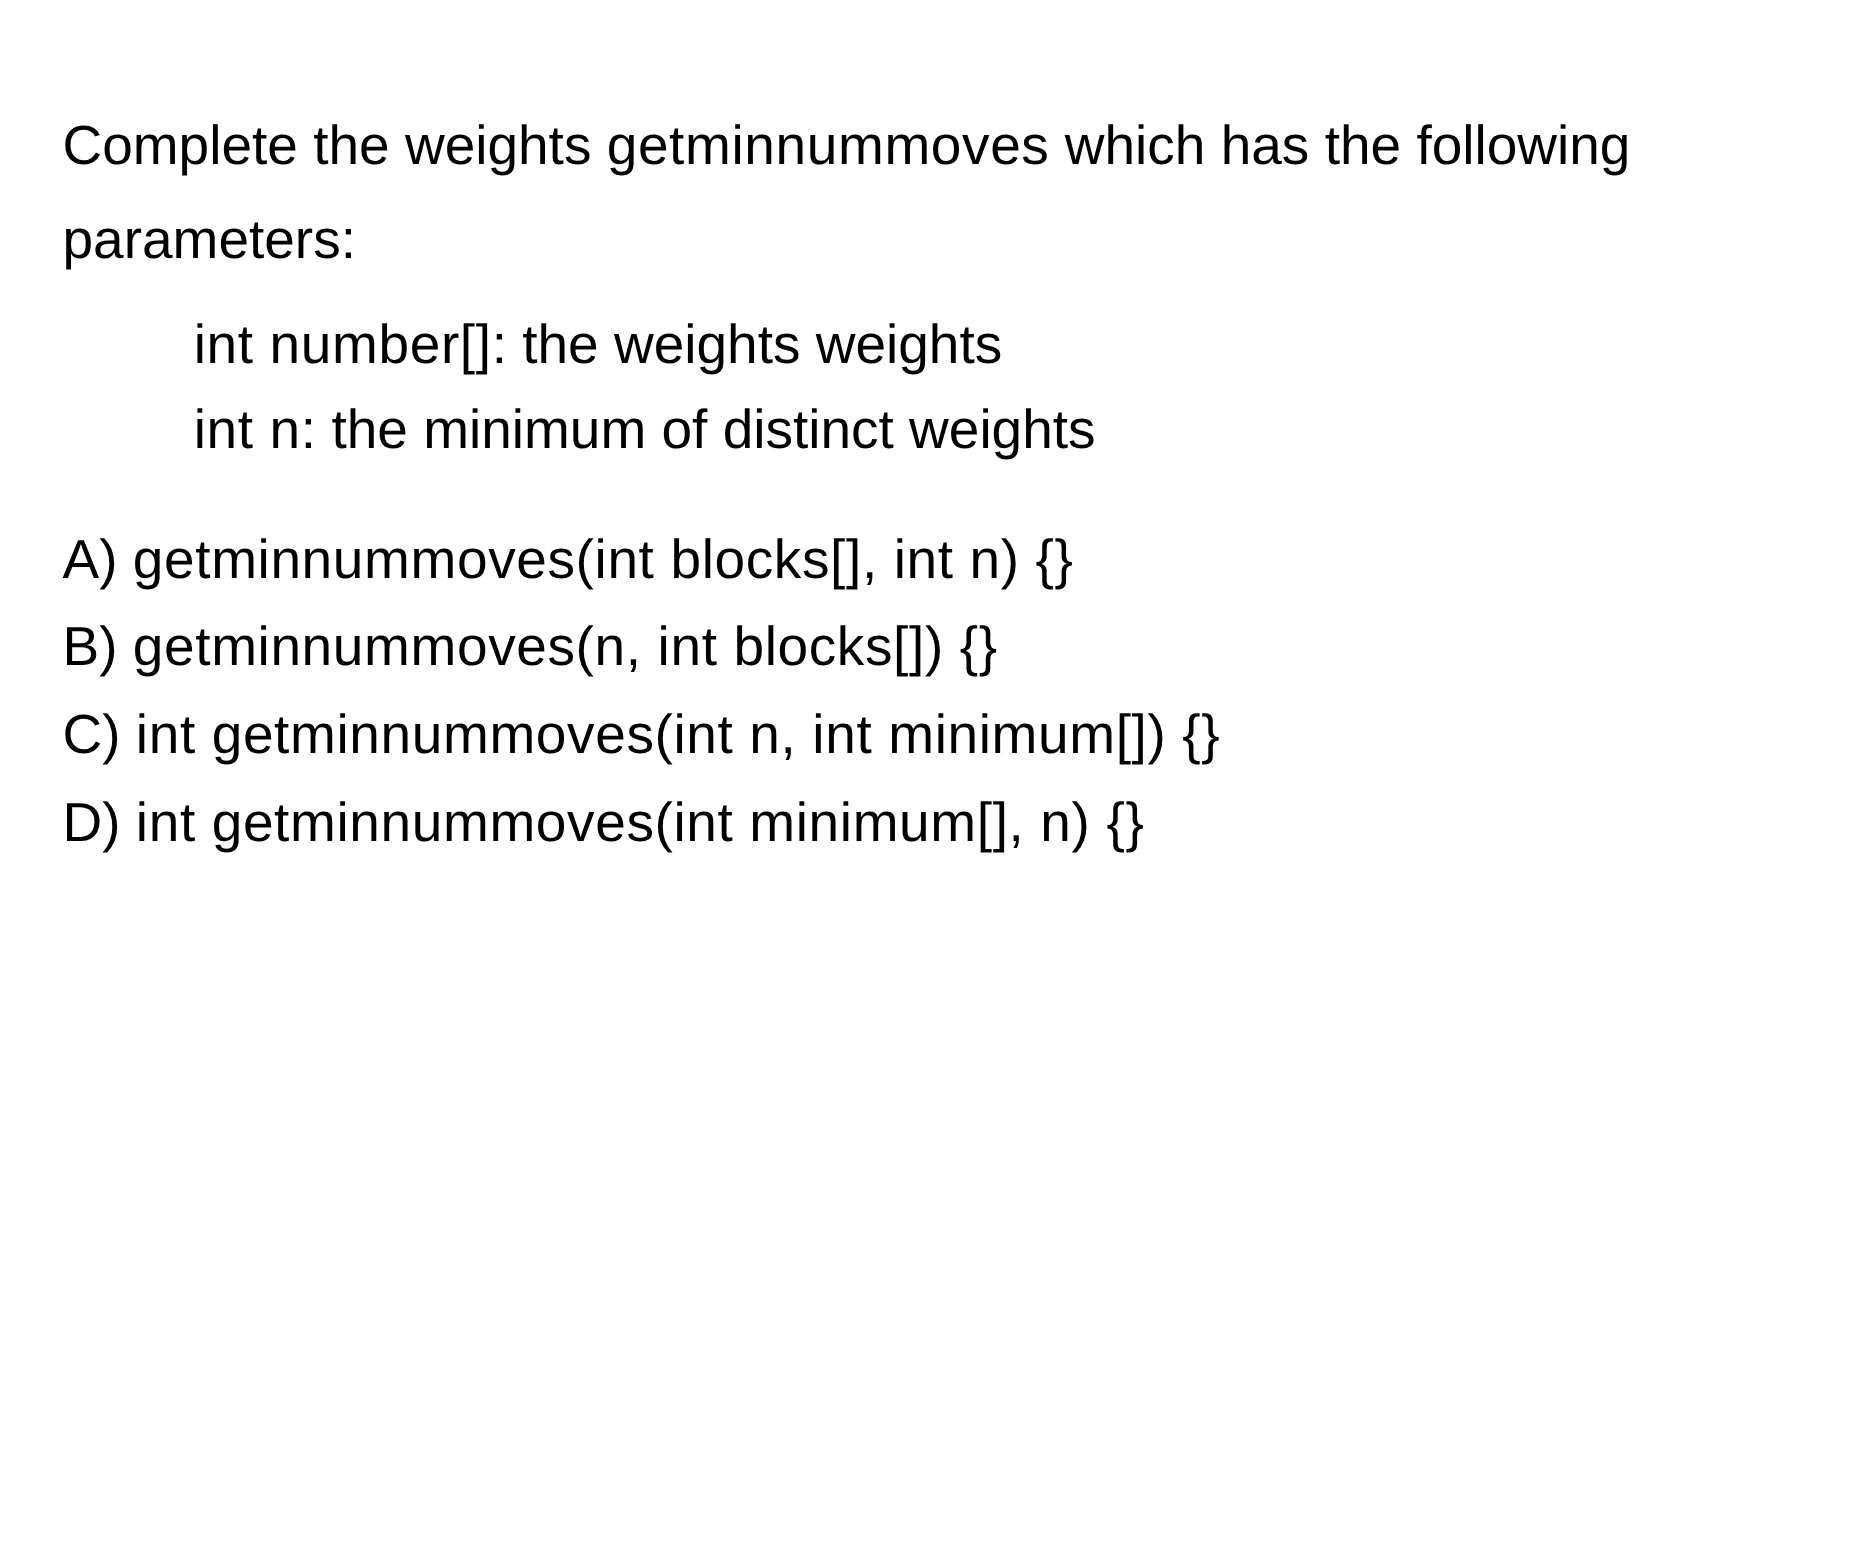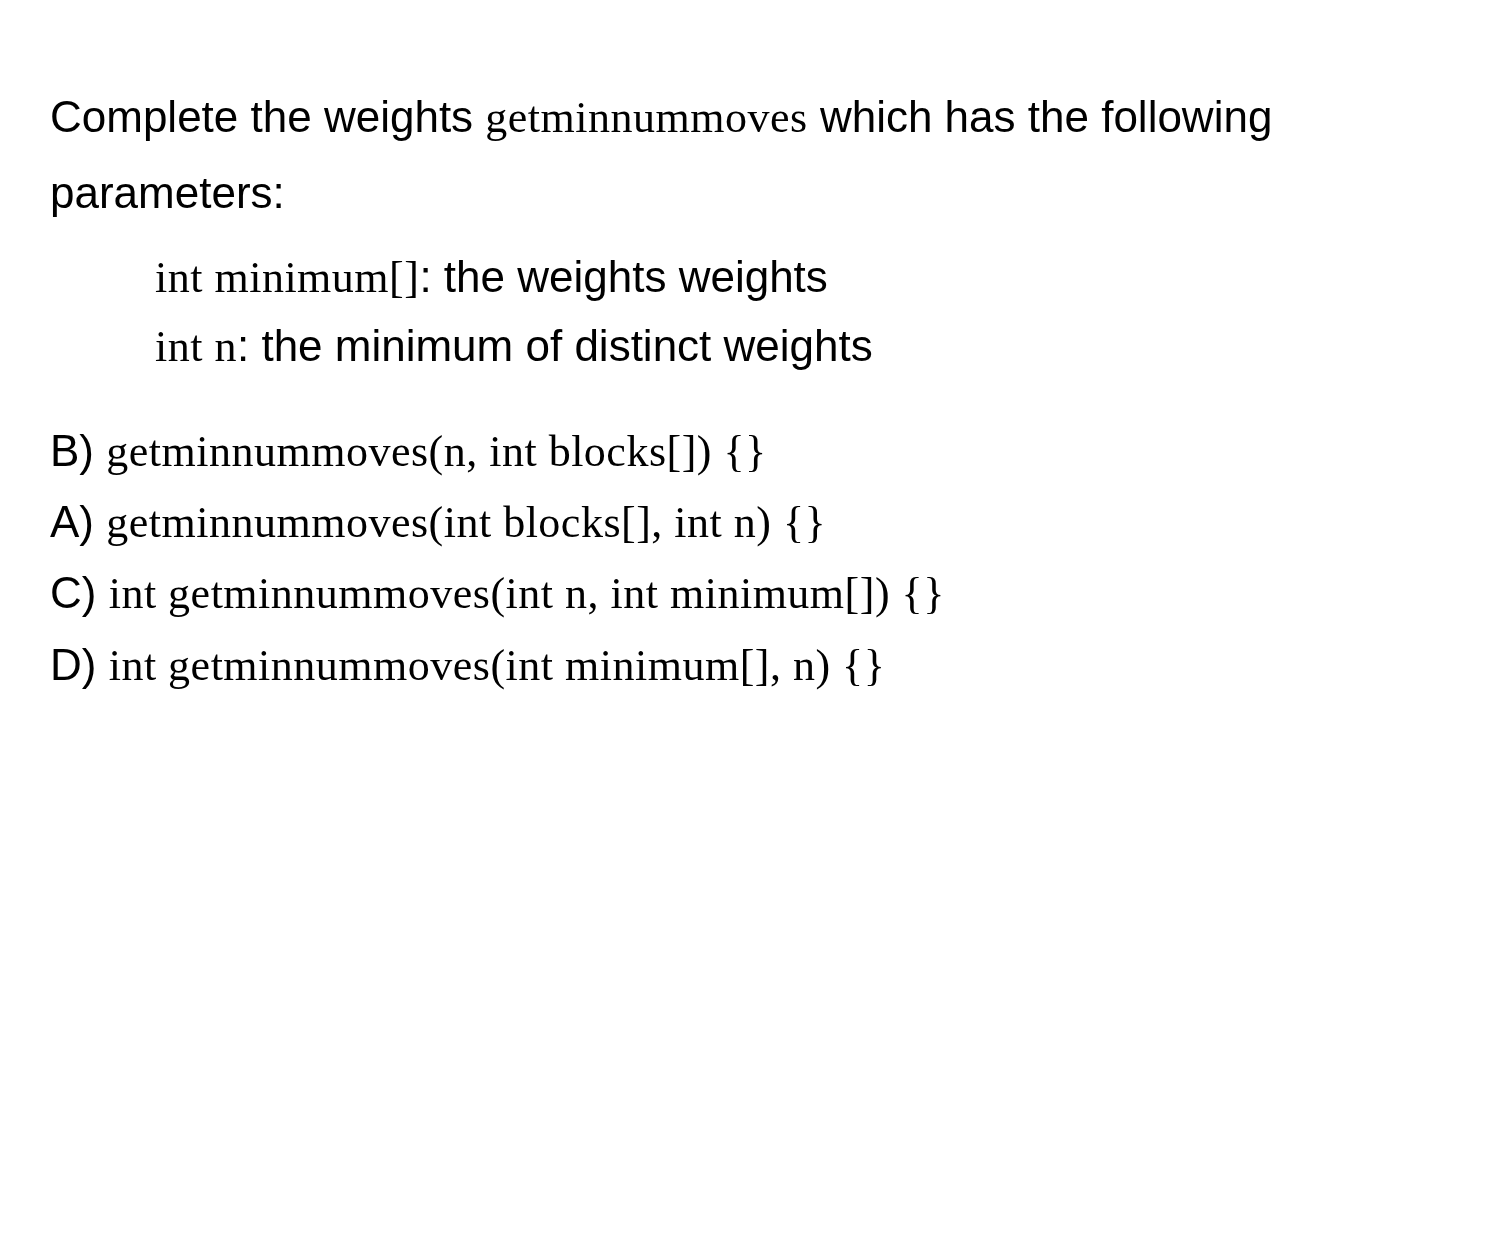--- a/index.html
+++ b/index.html
@@ -11,21 +11,21 @@
       font-family: -apple-system, BlinkMacSystemFont, "Segoe UI", Helvetica, Arial, sans-serif;
       background: #ffffff;
       color: #000000;
       width: 1500px;
       height: 1248px;
       padding: 80px 50px 50px 50px;
       font-size: 44px;
       line-height: 1.7;
     }
     .mono {
-      font-family: Liberation Serif, serif;
+      font-family: Liberation Sans, sans-serif;
       letter-spacing: 0.5px;
     }
     .intro {
       margin-bottom: 12px;
     }
     .params {
       padding-left: 105px;
       margin-bottom: 36px;
     }
     .param-line {
@@ -43,33 +43,33 @@
   </style>
 </head>
 <body>
 
 <div class="intro">
   <span>Complete the weights </span><span class="mono">getminnummoves</span><span> which has the following parameters:</span>
 </div>
 
 <div class="params">
   <div class="param-line">
-    <span class="mono">int minimum[]</span><span>: the weights weights</span>
+    <span class="mono">int number[]</span><span>: the weights weights</span>
   </div>
   <div class="param-line">
     <span class="mono">int  n</span><span>: the minimum of distinct weights</span>
   </div>
 </div>
 
 <div class="options">
   <div class="option">
-    <span class="option-label">B) </span><span class="mono">getminnummoves(n, int blocks[]) {}</span>
+    <span class="option-label">A) </span><span class="mono">getminnummoves(int blocks[], int n) {}</span>
   </div>
   <div class="option">
-    <span class="option-label">A) </span><span class="mono">getminnummoves(int blocks[], int n) {}</span>
+    <span class="option-label">B) </span><span class="mono">getminnummoves(n, int blocks[]) {}</span>
   </div>
   <div class="option">
     <span class="option-label">C) </span><span class="mono">int getminnummoves(int n, int minimum[]) {}</span>
   </div>
   <div class="option">
     <span class="option-label">D) </span><span class="mono">int getminnummoves(int minimum[], n) {}</span>
   </div>
 </div>
 
 </body></html>

